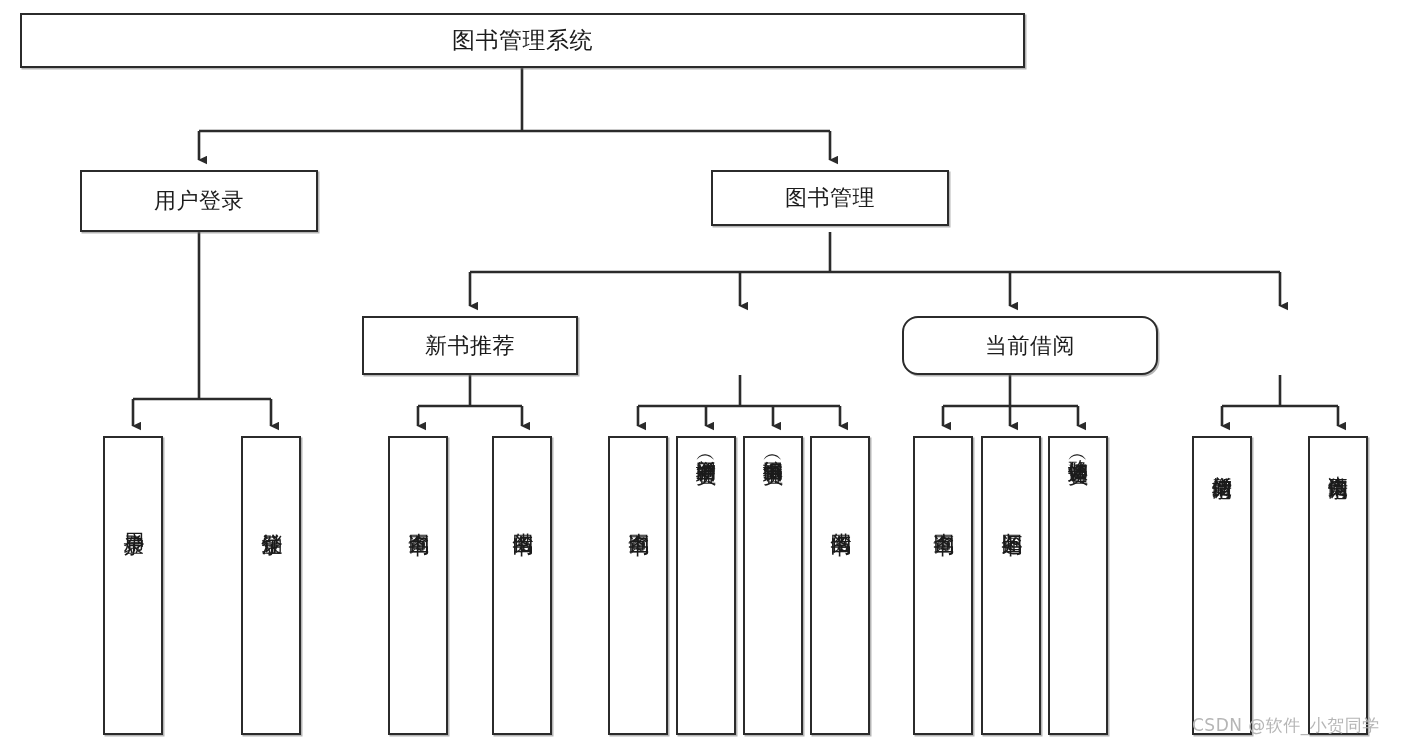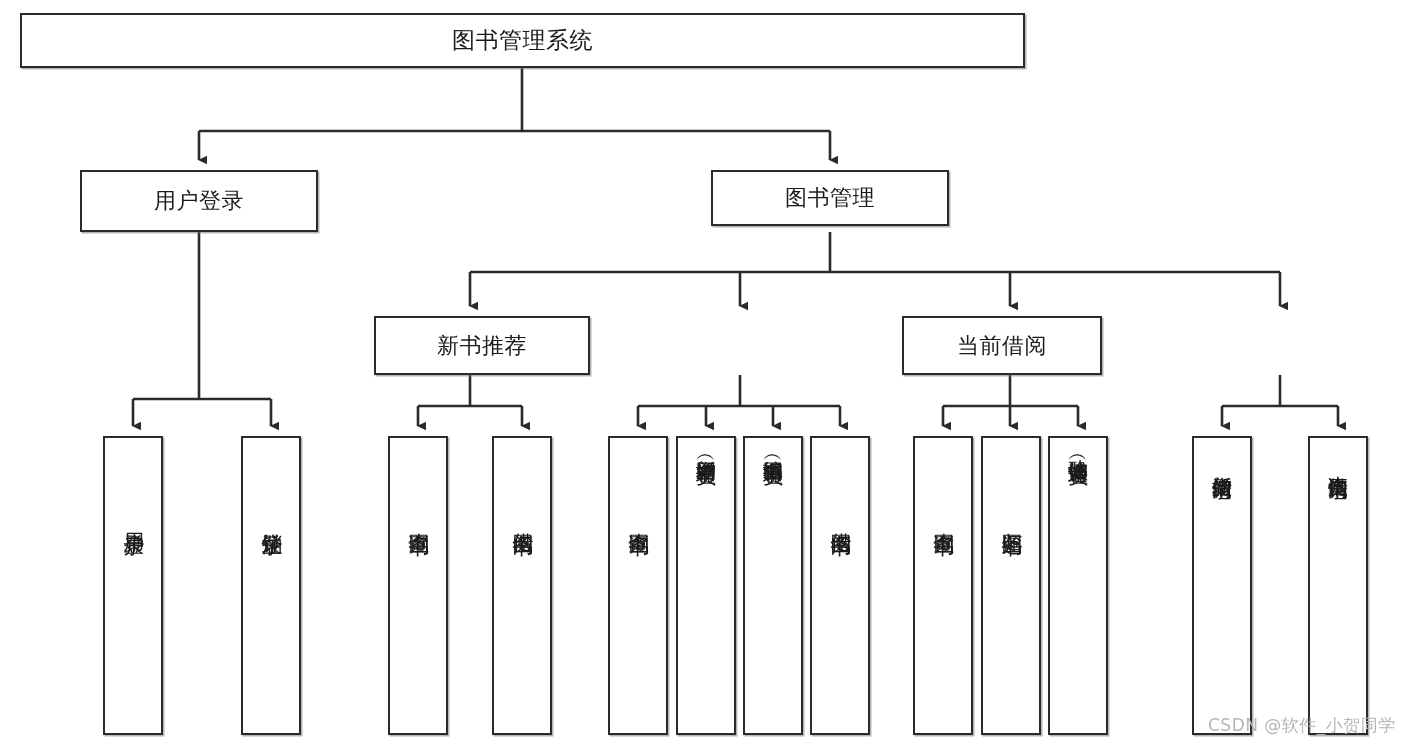--- a/index.html
+++ b/index.html
@@ -136,24 +136,24 @@
     <span class="lbl">图书管理系统</span>
   </div>
 
   <div class="node h" style="left:80px; top:170px; width:238px; height:62px;">
     <span class="lbl">用户登录</span>
   </div>
   <div class="node h" style="left:711px; top:170px; width:238px; height:56px;">
     <span class="lbl">图书管理</span>
   </div>
 
-  <div class="node h" style="left:374px; top:316px; width:216px; height:59px;">
+  <div class="node h" style="left:362px; top:316px; width:216px; height:59px;">
     <span class="lbl">新书推荐</span>
   </div>
-  <div class="node h" style="left:902px; top:316px; width:200px; height:59px;">
+  <div class="node h" style="left:902px; top:316px; width:256px; height:59px;border-radius:16px;">
     <span class="lbl">当前借阅</span>
   </div>
 
   <div class="node v" style="left:103px; top:436px; width:60px; height:299px; padding-top:78px;">
     <span class="lbl">用户登录</span>
   </div>
   <div class="node v" style="left:241px; top:436px; width:60px; height:299px; padding-top:78px;">
     <span class="lbl">注销登录</span>
   </div>
 
@@ -187,15 +187,15 @@
     <span class="lbl">确认归还（管理员）</span>
   </div>
 
   <div class="node v tall" style="left:1192px; top:436px; width:60px; height:299px; padding-top:22px;">
     <span class="lbl">新增借阅记录</span>
   </div>
   <div class="node v tall" style="left:1308px; top:436px; width:60px; height:299px; padding-top:22px;">
     <span class="lbl">查询借阅记录</span>
   </div>
 
-  <div class="watermark" style="left:1192px; top:714px;padding-left:16px;">CSDN @软件_小贺同学</div>
+  <div class="watermark" style="left:1192px; top:714px;">CSDN @软件_小贺同学</div>
 
 </div>
 
 </body></html>

